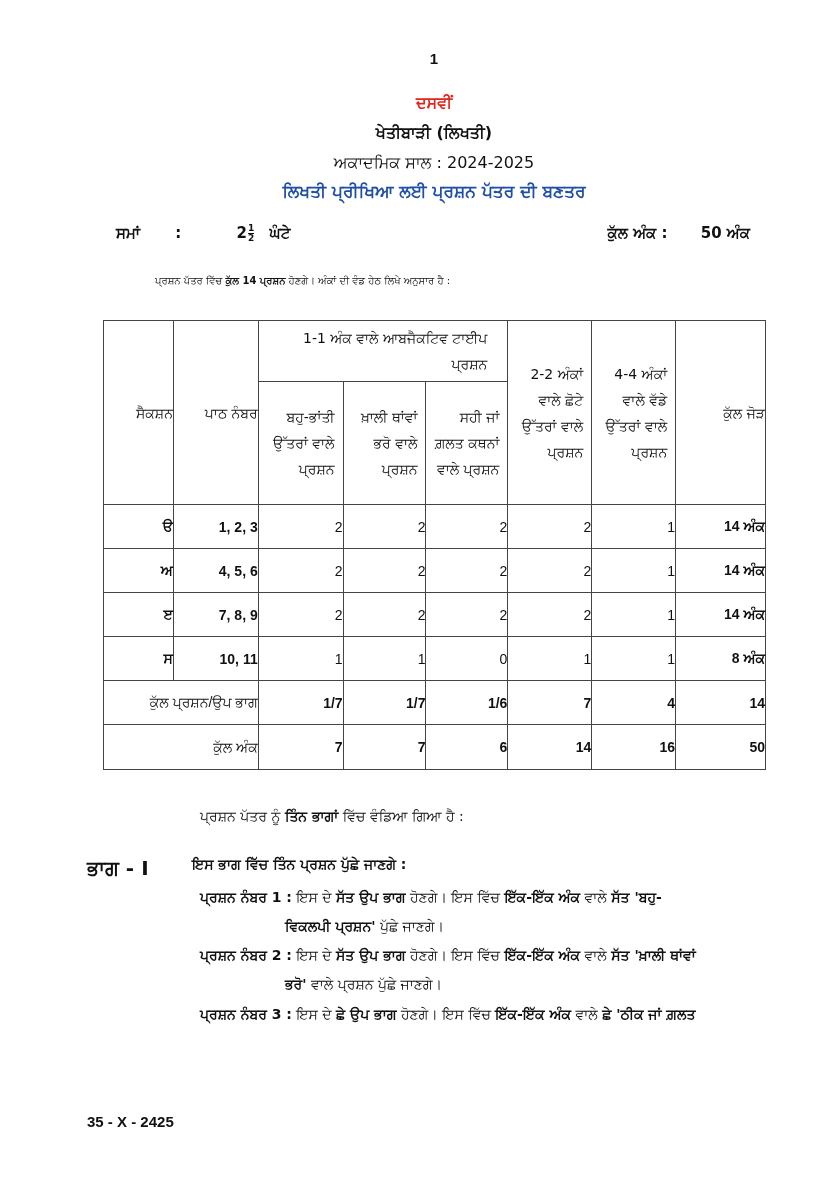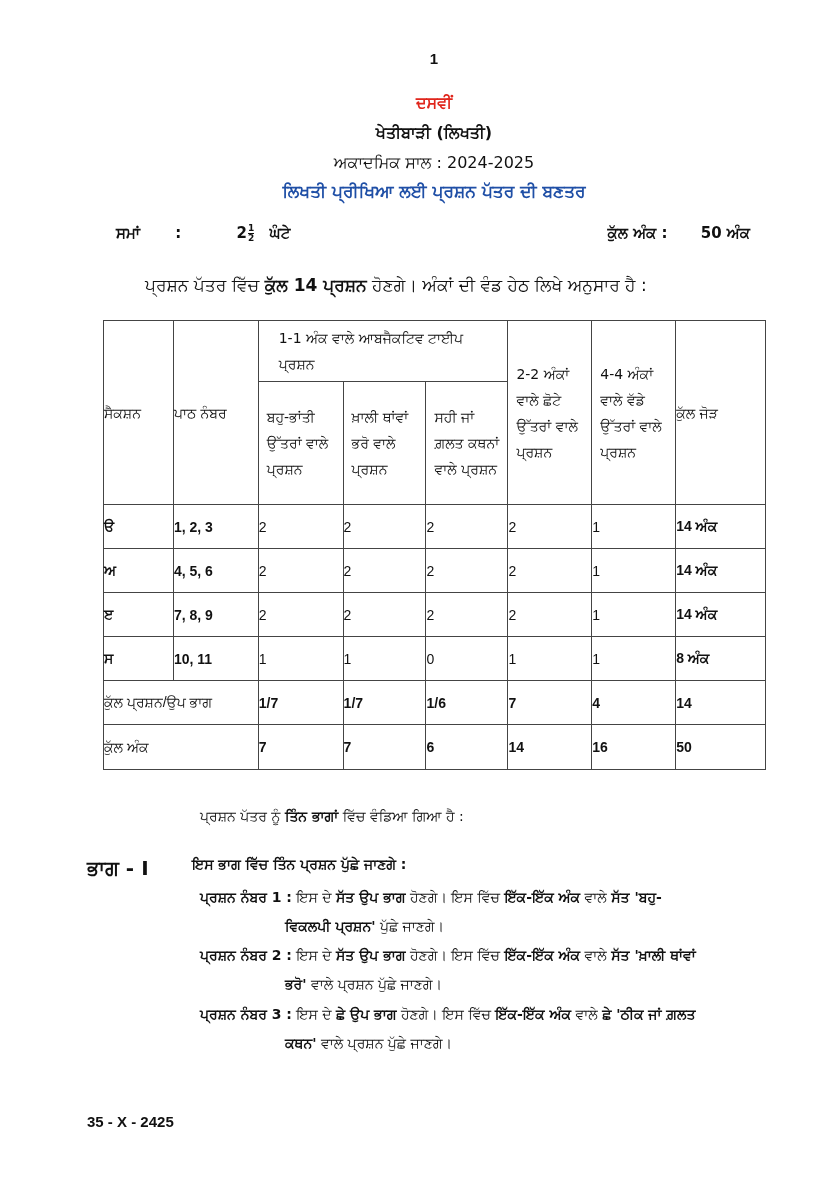--- a/index.html
+++ b/index.html
@@ -9,23 +9,23 @@
   .page-num { top: 50px; left: 0; width: 868px; text-align: center; font-weight: bold; font-size: 15px; font-family: "Liberation Sans", sans-serif; }
   .h-red { top: 93px; left: 0; width: 868px; text-align: center; color: #e0261c; font-weight: bold; font-size: 16px; }
   .h-sub { top: 123px; left: 0; width: 868px; text-align: center; font-size: 16px; font-weight: bold; }
   .h-year { top: 153px; left: 0; width: 868px; text-align: center; font-size: 16px; }
   .h-blue { top: 181px; left: 0; width: 868px; text-align: center; color: #1f4fa6; font-size: 17px; font-weight: bold; }
   .meta-row { top: 224px; left: 100px; width: 650px; font-weight: bold; font-size: 15px; }
   .meta-row .left { position: absolute; left: 16px; }
   .meta-row .right { position: absolute; right: 0; }
   .frac { display: inline-block; vertical-align: middle; font-size: 9px; line-height: 9px; text-align: center; margin-left: 1px; }
   .frac span { display: block; }
-  .intro { top: 275px; left: 145px; font-size: 17px; }
+  .intro { top: 275px; left: 155px; font-size: 10px; }
   table.dist { position: absolute; top: 320px; left: 103px; width: 663px; border-collapse: collapse; font-size: 14px; }
-  table.dist td, table.dist th { border: 1px solid #444; text-align: left; vertical-align: middle; font-weight: normal; padding: 0; margin-left: 37px; }
+  table.dist td, table.dist th { border: 1px solid #444; text-align: right; vertical-align: middle; font-weight: normal; padding: 0; margin-left: 37px; }
   table.dist th { line-height: 26px; }
   table.dist tr.data td { height: 43px; font-family: "Liberation Sans", sans-serif; font-size: 14px; }
   table.dist td.b { font-weight: bold; }
   table.dist td.total-label { font-weight: normal; font-family: "DejaVu Sans", sans-serif; }
   .parts-intro { top: 808px; left: 200px; font-size: 14px; }
   .part-label { top: 856px; left: 87px; font-size: 20px; font-weight: bold; }
   .part-text { top: 856px; left: 192px; font-size: 14px; font-weight: bold; }
   .q { left: 200px; width: 575px; font-size: 14px; line-height: 29px; }
   .q .qnum { font-weight: bold; }
   .q .cont { padding-left: 85px; display: block; }
@@ -159,16 +159,15 @@
   <span class="cont"><span class="bold">ਵਿਕਲਪੀ ਪ੍ਰਸ਼ਨ'</span><span> ਪੁੱਛੇ ਜਾਣਗੇ।</span></span>
 </div>
 
 <div class="abs q" style="top:941px">
   <span class="qnum">ਪ੍ਰਸ਼ਨ ਨੰਬਰ 2 :</span><span> ਇਸ ਦੇ </span><span class="bold">ਸੱਤ ਉਪ ਭਾਗ</span><span> ਹੋਣਗੇ। ਇਸ ਵਿੱਚ </span><span class="bold">ਇੱਕ-ਇੱਕ ਅੰਕ</span><span> ਵਾਲੇ </span><span class="bold">ਸੱਤ 'ਖ਼ਾਲੀ ਥਾਂਵਾਂ</span>
   <span class="cont"><span class="bold">ਭਰੋ'</span><span> ਵਾਲੇ ਪ੍ਰਸ਼ਨ ਪੁੱਛੇ ਜਾਣਗੇ।</span></span>
 </div>
 
 <div class="abs q" style="top:1000px">
   <span class="qnum">ਪ੍ਰਸ਼ਨ ਨੰਬਰ 3 :</span><span> ਇਸ ਦੇ </span><span class="bold">ਛੇ ਉਪ ਭਾਗ</span><span> ਹੋਣਗੇ। ਇਸ ਵਿੱਚ </span><span class="bold">ਇੱਕ-ਇੱਕ ਅੰਕ</span><span> ਵਾਲੇ </span><span class="bold">ਛੇ 'ਠੀਕ ਜਾਂ ਗ਼ਲਤ</span>
-  <span class="cont"><span class="bold">ਕਥਨ'</span><span> ਵਾਲੇ ਪ੍ਰਸ਼ਨ ਪੁੱਛੇ ਜਾਣਗੇ।</span></span>
 </div>
 
 <div class="abs footer">35 - X - 2425</div>
 
 </body></html>

